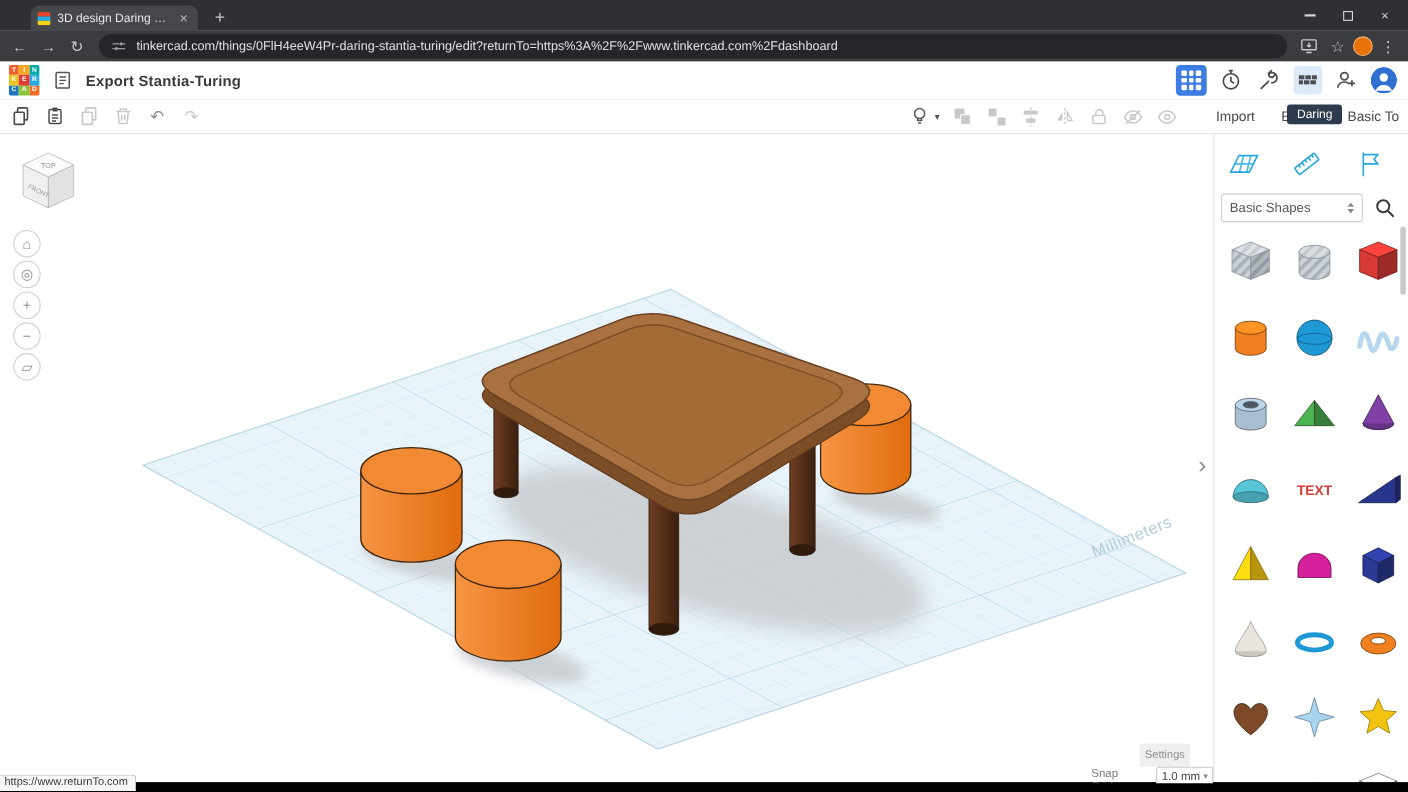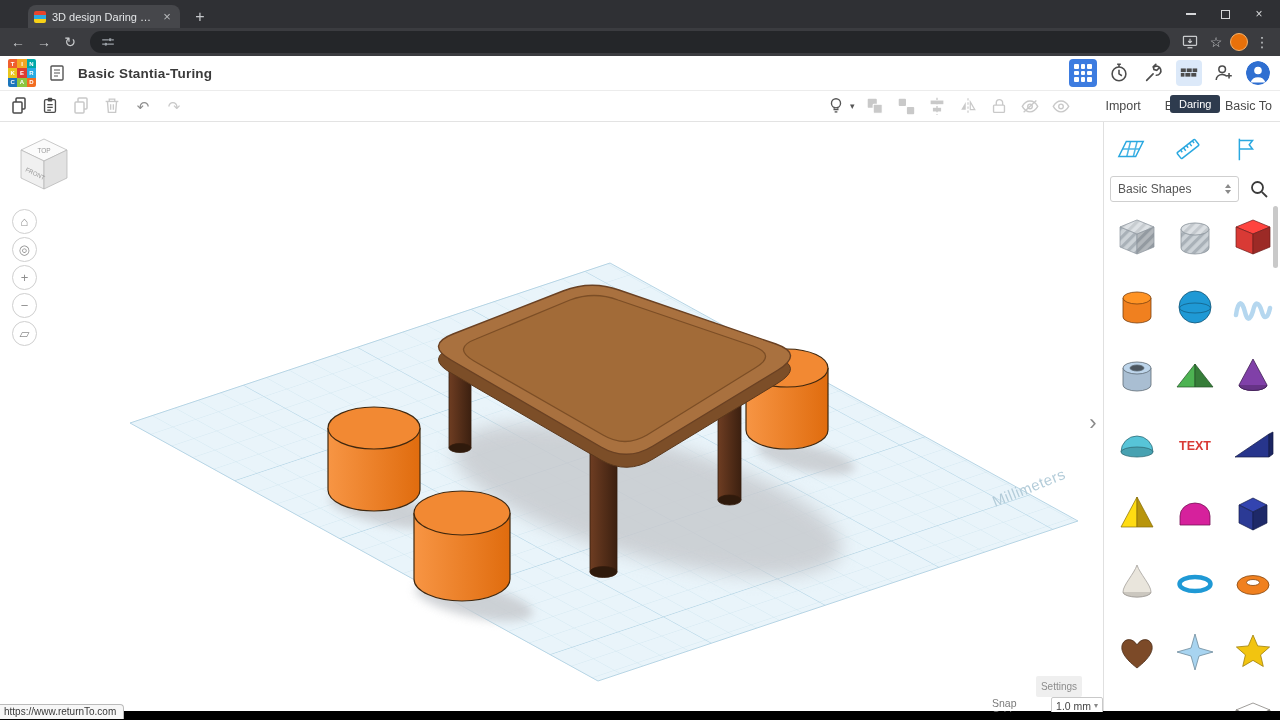--- a/index.html
+++ b/index.html
@@ -119,20 +119,21 @@
     <div class="omnibox">
       <span style="display:flex">
         <svg width="16" height="16" viewBox="0 0 22 18">
             <g stroke="#9aa0a6" stroke-width="1.6" fill="none">
               <path d="M3,6h9M16,6h3M3,12h3M10,12h9"></path>
             </g>
             <circle cx="14" cy="6" r="2" fill="#9aa0a6"></circle>
             <circle cx="8" cy="12" r="2" fill="#9aa0a6"></circle>
           </svg>
       </span>
+      <span class="omni-url">tinkercad.com/things/0FlH4eeW4Pr-daring-stantia-turing/edit?returnTo=https%3A%2F%2Fwww.tinkercad.com%2Fdashboard</span>
     </div>
     <span class="navicon">
       <svg width="18" height="18" viewBox="0 0 22 22">
           <g fill="none" stroke="#c9cbcd" stroke-width="1.5">
             <rect x="3" y="4" width="16" height="11" rx="1"></rect>
             <path d="M8,18h6"></path>
             <path d="M11,7v5M11,12l-2.2-2.2M11,12l2.2-2.2"></path>
           </g>
         </svg>
     </span>
@@ -152,21 +153,21 @@
         <div class="logo-cell" style="background: rgb(27, 117, 187);">C</div>
         <div class="logo-cell" style="background: rgb(140, 198, 63);">A</div>
         <div class="logo-cell" style="background: rgb(242, 109, 33);">D</div>
       </div>
     <span class="doc-btn">
       <svg width="18" height="18" viewBox="0 0 18 18">
           <rect x="3" y="2" width="12" height="14" rx="1" fill="none" stroke="#555" stroke-width="1.4"></rect>
           <path d="M6,6h6M6,9h6M6,12h4" stroke="#555" stroke-width="1.2"></path>
         </svg>
     </span>
-    <span class="design-title">Basic Stantia-Turing</span>
+    <span class="design-title">Export Stantia-Turing</span>
     <div class="appbar-right">
       <div class="grid-btn">
         <i></i>
           <i></i>
           <i></i>
           <i></i>
           <i></i>
           <i></i>
           <i></i>
           <i></i>

